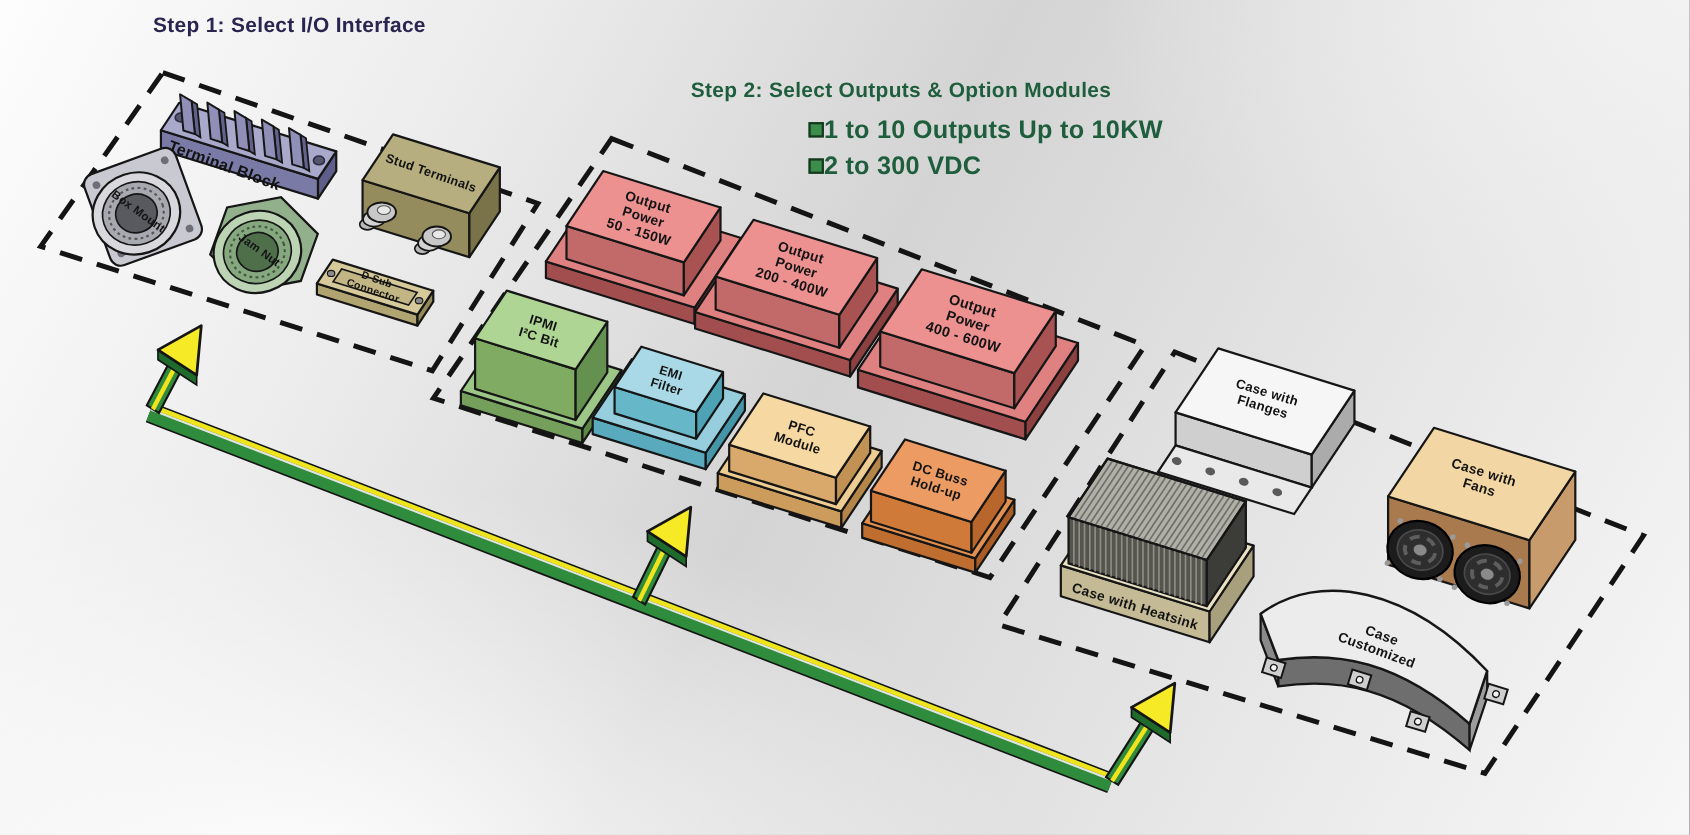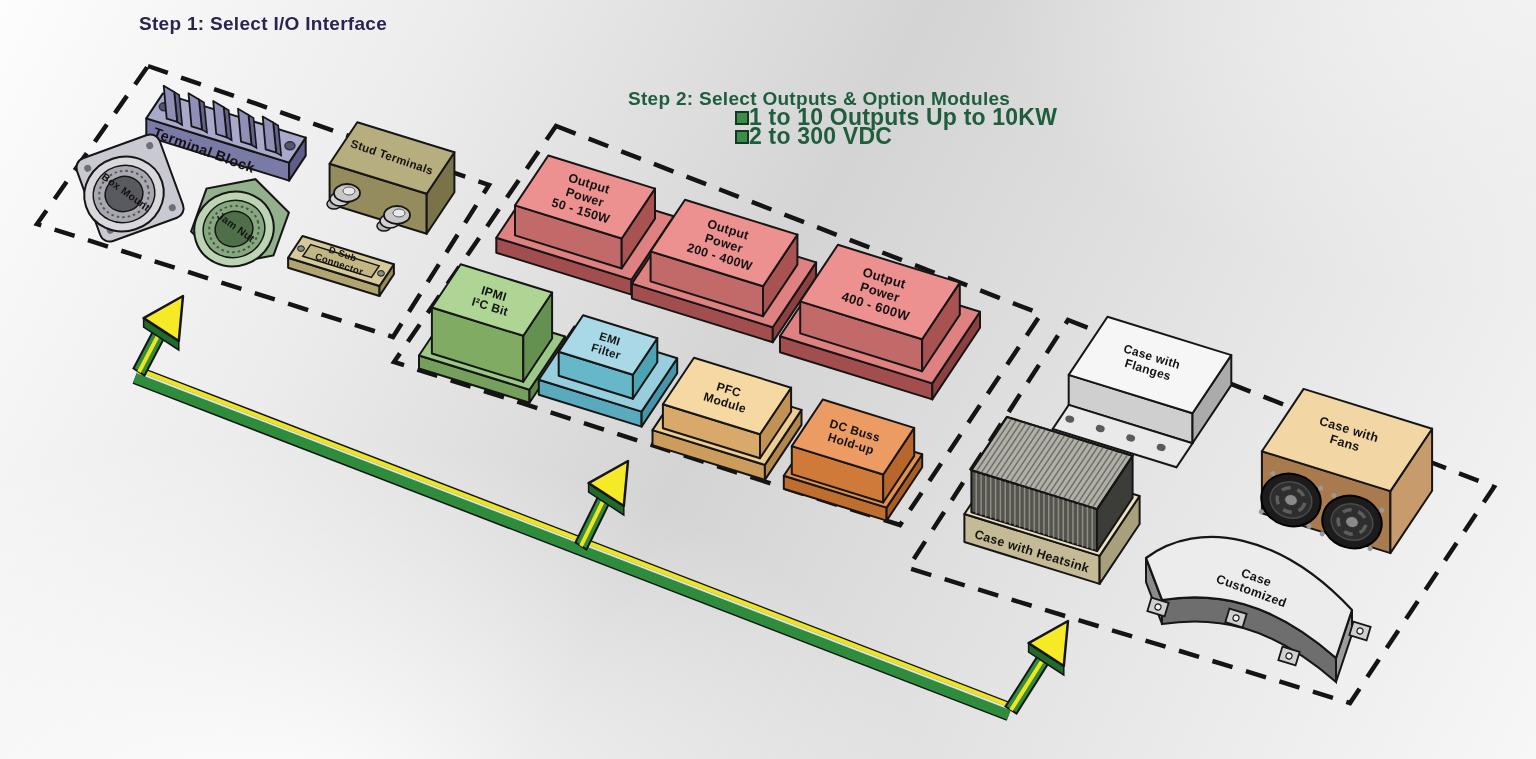--- a/index.html
+++ b/index.html
@@ -304,24 +304,24 @@
         <g transform="rotate(17 1360 631)">
           <rect x="1351" y="624" width="18" height="14" fill="#cfcfcf" stroke="#161616" stroke-width="1.8"></rect>
           <circle cx="1360" cy="631" r="3" fill="#f2f2f2" stroke="#161616" stroke-width="1.2"></circle>
         </g>
         <text transform="translate(1254,584) rotate(20)" text-anchor="middle" font-size="12.5" font-weight="bold" fill="#131313" letter-spacing="0.3"><tspan x="0" y="-2.7">Case</tspan><tspan x="0" y="11.5">Customized</tspan></text>
       </g>
     </svg>
 
   <div class="h" style="left: 139px; top: 13px; color: rgb(42, 37, 80);">Step 1: Select I/O Interface</div>
 
-  <div class="h" style="left: 628px; top: 72px; color: rgb(31, 94, 60); margin-top: 16px;">Step 2: Select Outputs &amp; Option Modules</div>
+  <div class="h" style="left: 628px; top: 72px; color: rgb(31, 94, 60);">Step 2: Select Outputs &amp; Option Modules</div>
 
   <div class="bullet" style="left: 735px; top: 104px; color: rgb(31, 94, 60);">
     <span class="sq" style="background: rgb(60, 140, 74);"></span>
     <span>1 to 10 Outputs Up to 10KW</span>
   </div>
-  <div class="bullet" style="left: 735px; top: 123px; color: rgb(31, 94, 60);">
+  <div class="bullet" style="left: 735px; top: 137px; color: rgb(31, 94, 60);">
     <span class="sq" style="background: rgb(60, 140, 74);"></span>
     <span>2 to 300 VDC</span>
   </div>
 
 </div>
 
 </body></html>

